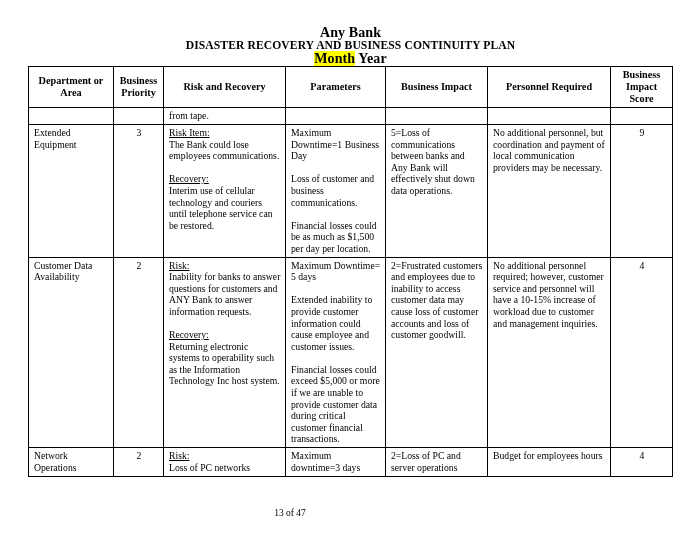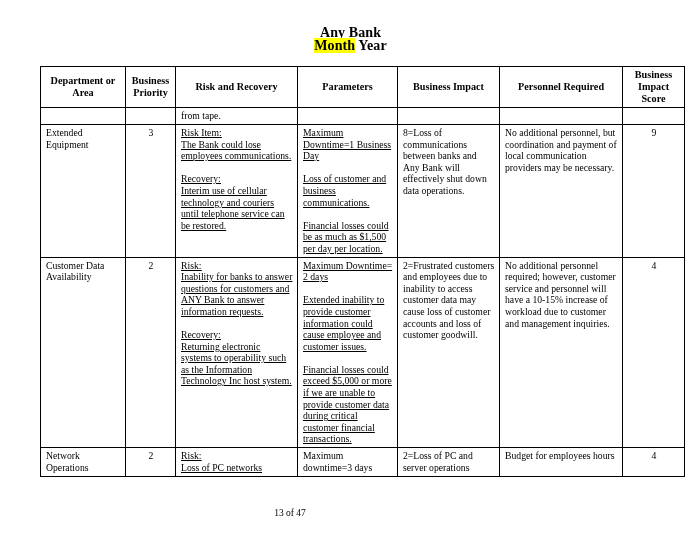--- a/index.html
+++ b/index.html
@@ -40,21 +40,21 @@
   .doc-header .line.big {
     font-size: 11.6px;
   }
   .hl {
     background: #ffff00;
     font-weight: bold;
   }
   
   .dr-table {
     position: absolute;
-    left: 40px;
+    left: 28px;
     top: 66px;
     width: 645px;
     border-collapse: collapse;
     table-layout: fixed;
   }
   .dr-table td, .dr-table th {
     border: 1px solid #000000;
     vertical-align: top;
     padding: 2px 4px 2px 5px;
     font-size: 9.7px;
@@ -74,21 +74,21 @@
   .c1 { width: 85px; }
   .c2 { width: 50px; }
   .c3 { width: 122px; }
   .c4 { width: 100px; }
   .c5 { width: 102px; }
   .c6 { width: 123px; }
   .c7 { width: 62px; }
 
   td.num, th.num { text-align: center; }
   .u { text-decoration: underline; }
-  .para { margin: 0; text-decoration: underline; }
+  .para { margin: 0; }
   .gap { height: 11.6px; }
   .cont-row td { height: 12px; }
   .clip-row td {
     height: 24px;
     overflow: hidden;
   }
   
   .footer {
     position: absolute;
     left: 0;
@@ -98,20 +98,21 @@
     font-size: 9.5px;
   }
 </style>
 </head>
 <body>
 
 <div class="page">
 
   <div class="doc-header">
     <div class="line">Any Bank</div>
+    <div class="line big">DISASTER RECOVERY AND BUSINESS CONTINUITY PLAN</div>
     <div class="line"><span class="hl">Month</span> <span>Year</span></div>
   </div>
 
   <table class="dr-table">
     <colgroup>
       <col class="c1">
         <col class="c2">
         <col class="c3">
         <col class="c4">
         <col class="c5">
@@ -150,37 +151,37 @@
           <div class="para"><span class="u">Recovery:</span></div>
           <div class="para">Interim use of cellular technology and couriers until telephone service can be restored.</div>
         </td>
         <td>
           <div class="para">Maximum Downtime=1 Business Day</div>
           <div class="gap"></div>
           <div class="para">Loss of customer and business communications.</div>
           <div class="gap"></div>
           <div class="para">Financial losses could be as much as $1,500 per day per location.</div>
         </td>
-        <td>8=Loss of communications between banks and Any Bank will effectively shut down data operations.</td>
+        <td>5=Loss of communications between banks and Any Bank will effectively shut down data operations.</td>
         <td>No additional personnel, but coordination and payment of local communication providers may be necessary.</td>
         <td class="num">9</td>
       </tr>
 
       <tr>
         <td>Customer Data Availability</td>
         <td class="num">2</td>
         <td>
           <div class="para"><span class="u">Risk:</span></div>
           <div class="para">Inability for banks to answer questions for customers and ANY Bank to answer information requests.</div>
           <div class="gap"></div>
           <div class="para"><span class="u">Recovery:</span></div>
           <div class="para">Returning electronic systems to operability such as the Information Technology Inc host system.</div>
         </td>
         <td>
-          <div class="para">Maximum Downtime= 2 days</div>
+          <div class="para">Maximum Downtime= 5 days</div>
           <div class="gap"></div>
           <div class="para">Extended inability to provide customer information could cause employee and customer issues.</div>
           <div class="gap"></div>
           <div class="para">Financial losses could exceed $5,000 or more if we are unable to provide customer data during critical customer financial transactions.</div>
         </td>
         <td>2=Frustrated customers and employees due to inability to access customer data may cause loss of customer accounts and loss of customer goodwill.</td>
         <td>No additional personnel required; however, customer service and personnel will have a 10-15% increase of workload due to customer and management inquiries.</td>
         <td class="num">4</td>
       </tr>
 

